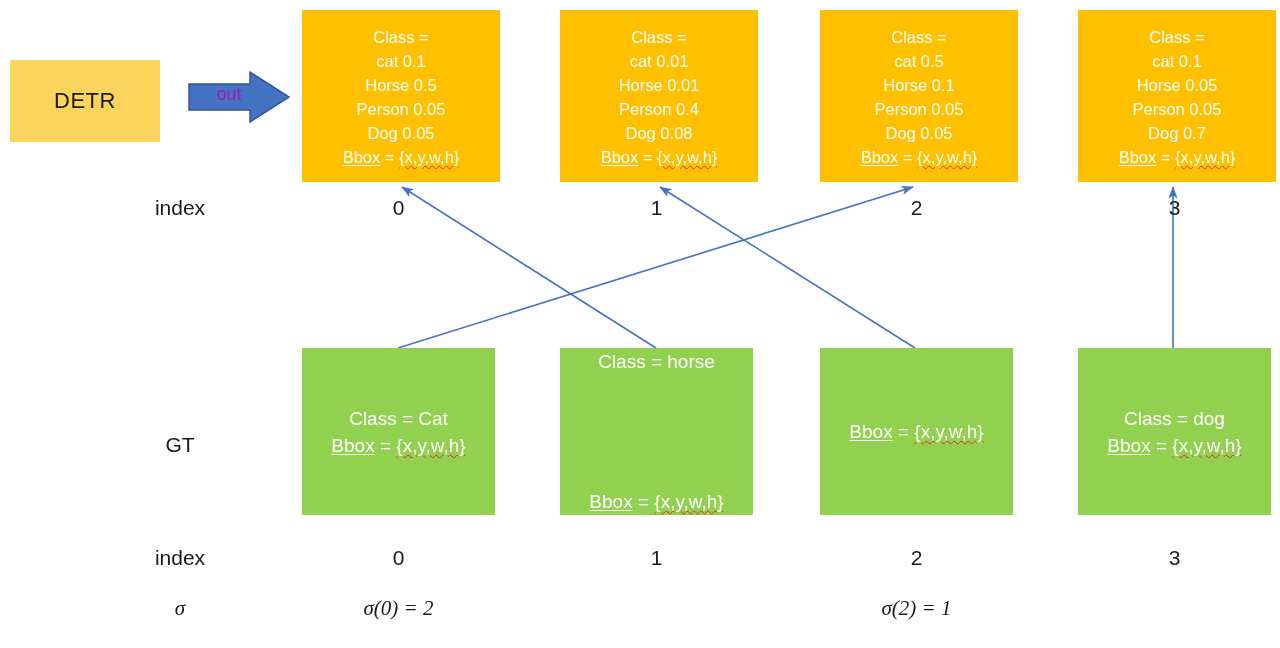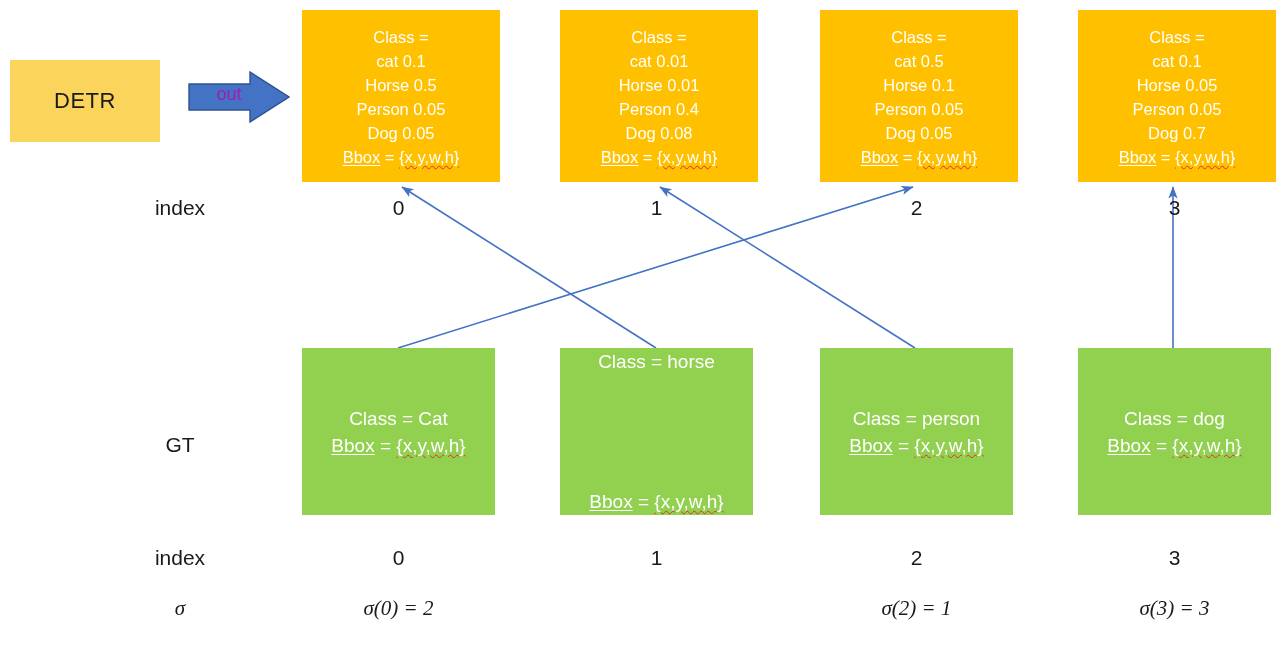--- a/index.html
+++ b/index.html
@@ -245,35 +245,33 @@
     <div class="gt-line">Class = Cat</div>
     <div class="gt-line"><span class="plain-underline">Bbox</span><span> = </span><span class="squiggle-bbox">{x,y,w,h}</span></div>
   </div>
 
   <div class="gt-box" style="left:560px;justify-content:space-between;">
     <div class="gt-line">Class = horse</div>
     <div class="gt-line"><span class="plain-underline">Bbox</span><span> = </span><span class="squiggle-bbox">{x,y,w,h}</span></div>
   </div>
 
   <div class="gt-box" style="left:820px;">
-    <div class="gt-line">Class = person</div>
     <div class="gt-line"><span class="plain-underline">Bbox</span><span> = </span><span class="squiggle-bbox">{x,y,w,h}</span></div>
   </div>
 
   <div class="gt-box" style="left:1078px;">
     <div class="gt-line">Class = dog</div>
     <div class="gt-line"><span class="plain-underline">Bbox</span><span> = </span><span class="squiggle-bbox">{x,y,w,h}</span></div>
   </div>
 
   <div class="row-label" style="left:120px; top:420px; width:120px;margin-top:13px;">GT</div>
 
   <div class="row-label" style="left:120px; top:546px; width:120px;">index</div>
   <div class="col-cell" style="left:302px; top:546px;">0</div>
   <div class="col-cell" style="left:560px; top:546px;">1</div>
   <div class="col-cell" style="left:820px; top:546px;">2</div>
   <div class="col-cell" style="left:1078px; top:546px;">3</div>
 
   <div class="row-label serif-ital" style="left:120px; top:596px; width:120px;">σ</div>
   <div class="sigma-cell" style="left:302px; top:596px;">σ(0) = 2</div>
   <div class="sigma-cell" style="left:820px; top:596px;">σ(2) = 1</div>
-  <div class="sigma-cell" style="left:1078px; top:596px;">σ(3) = 3</div>
 
 </div>
 
 </body></html>

